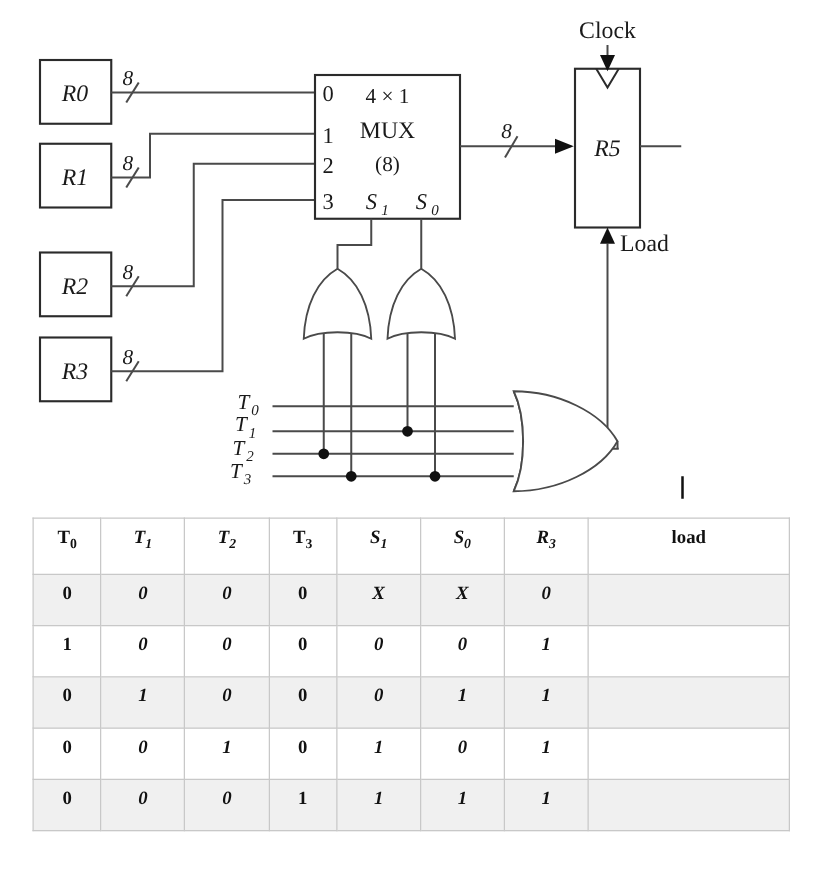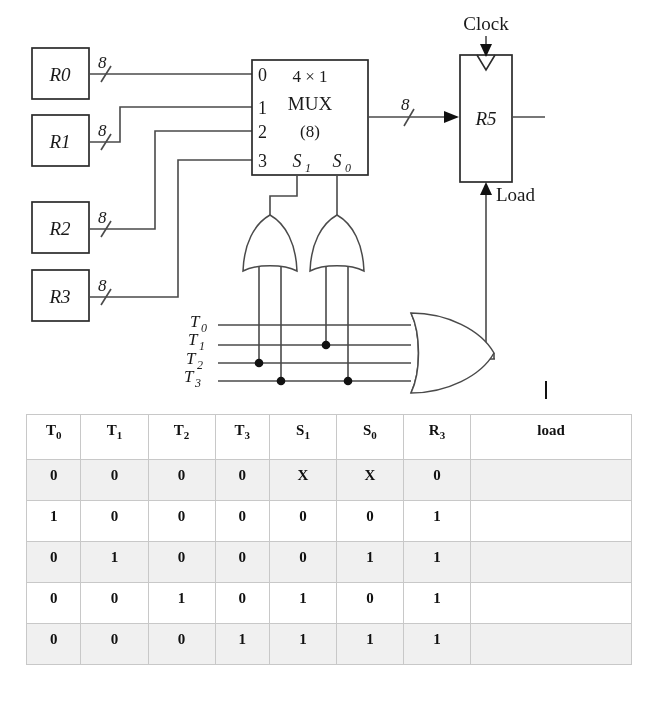--- a/index.html
+++ b/index.html
@@ -127,20 +127,21 @@
     background: #ffffff;
   }
   table.tt th.c-load, table.tt td.c-load {
     width: 174px;
   }
   table.tt th.c-narrow, table.tt td.c-narrow {
     width: 58px;
   }
   table.tt th.c-wide, table.tt td.c-wide {
     width: 72px;
+    font-style: italic;
   }
   .sub {
     font-size: 11px;
     vertical-align: sub;
   }
   #text-caret {
     position: absolute;
     left: 545px;
     top: 381px;
     width: 2px;

